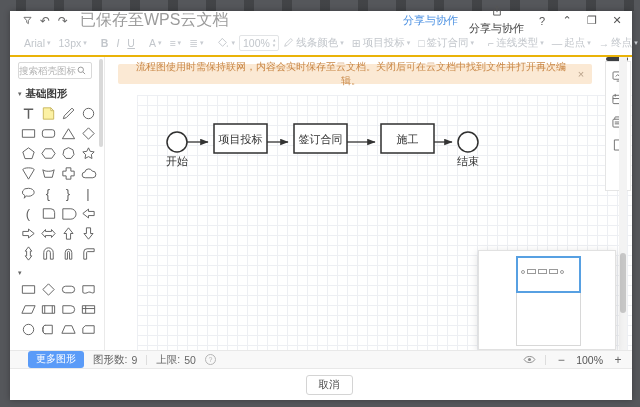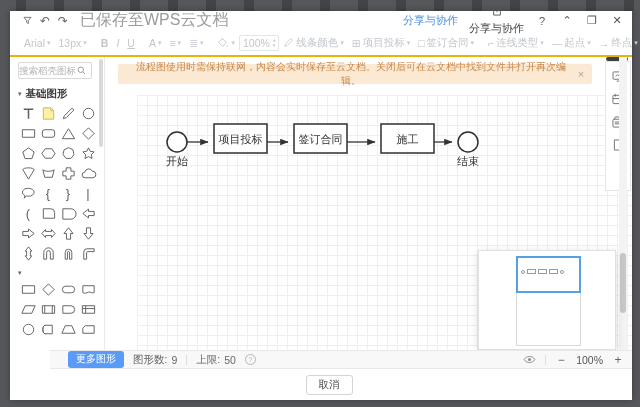--- a/index.html
+++ b/index.html
@@ -76,21 +76,21 @@
   .minimap { position:absolute; left:373px; top:193px; width:138px; height:100px; background:#fff;
     border:1px solid #e1e1e1; box-shadow:0 2px 8px rgba(0,0,0,.14); }
   .mm-page { position:absolute; left:37px; top:5px; width:65px; height:90px; background:#fff; border:1px solid #d8d8d8; }
   .mm-viewport { position:absolute; left:37px; top:5px; width:65px; height:37px; border:2px solid #57a0e2; }
   .mm-flow { position:absolute; left:42px; top:18px; width:55px; display:flex; align-items:center; gap:2px; }
   .mm-dot { width:4px; height:4px; border:1px solid #9a9a9a; border-radius:50%; }
   .mm-box { width:9px; height:5px; border:1px solid #9a9a9a; }
 
   
   .statusbar { height:19px; flex:none; background:#f8f8f8; border-top:1px solid #e8e8e8; border-bottom:1px solid #e8e8e8;
-    display:flex; align-items:center; padding:0 8px 0 18px; color:#666; font-size:10.5px; gap:9px;margin-left:40px; }
+    display:flex; align-items:center; padding:0 8px 0 18px; color:#666; font-size:10.5px; gap:9px; }
   .more-shapes { background:#5a9bf8; color:#fff; font-size:10px; padding:1px 8px 2px 8px; border-radius:3px; border:none; cursor:pointer; font-family:inherit; }
   .sb-sep { width:1px; height:10px; background:#ddd; }
   .q-circle { width:11px; height:11px; border:1px solid #b5b5b5; border-radius:50%; color:#b5b5b5; font-size:7px;
     display:inline-flex; align-items:center; justify-content:center; }
   .sb-right { margin-left:auto; display:flex; align-items:center; gap:9px; }
   .zoom-btn { font-size:12px; color:#666; cursor:pointer; width:12px; text-align:center; }
   .eye { color:#888; cursor:pointer; display:flex; }
 
   
   .footer { height:31px; flex:none; display:flex; align-items:center; justify-content:center; gap:28px; background:#fff; padding-left:16px; }

